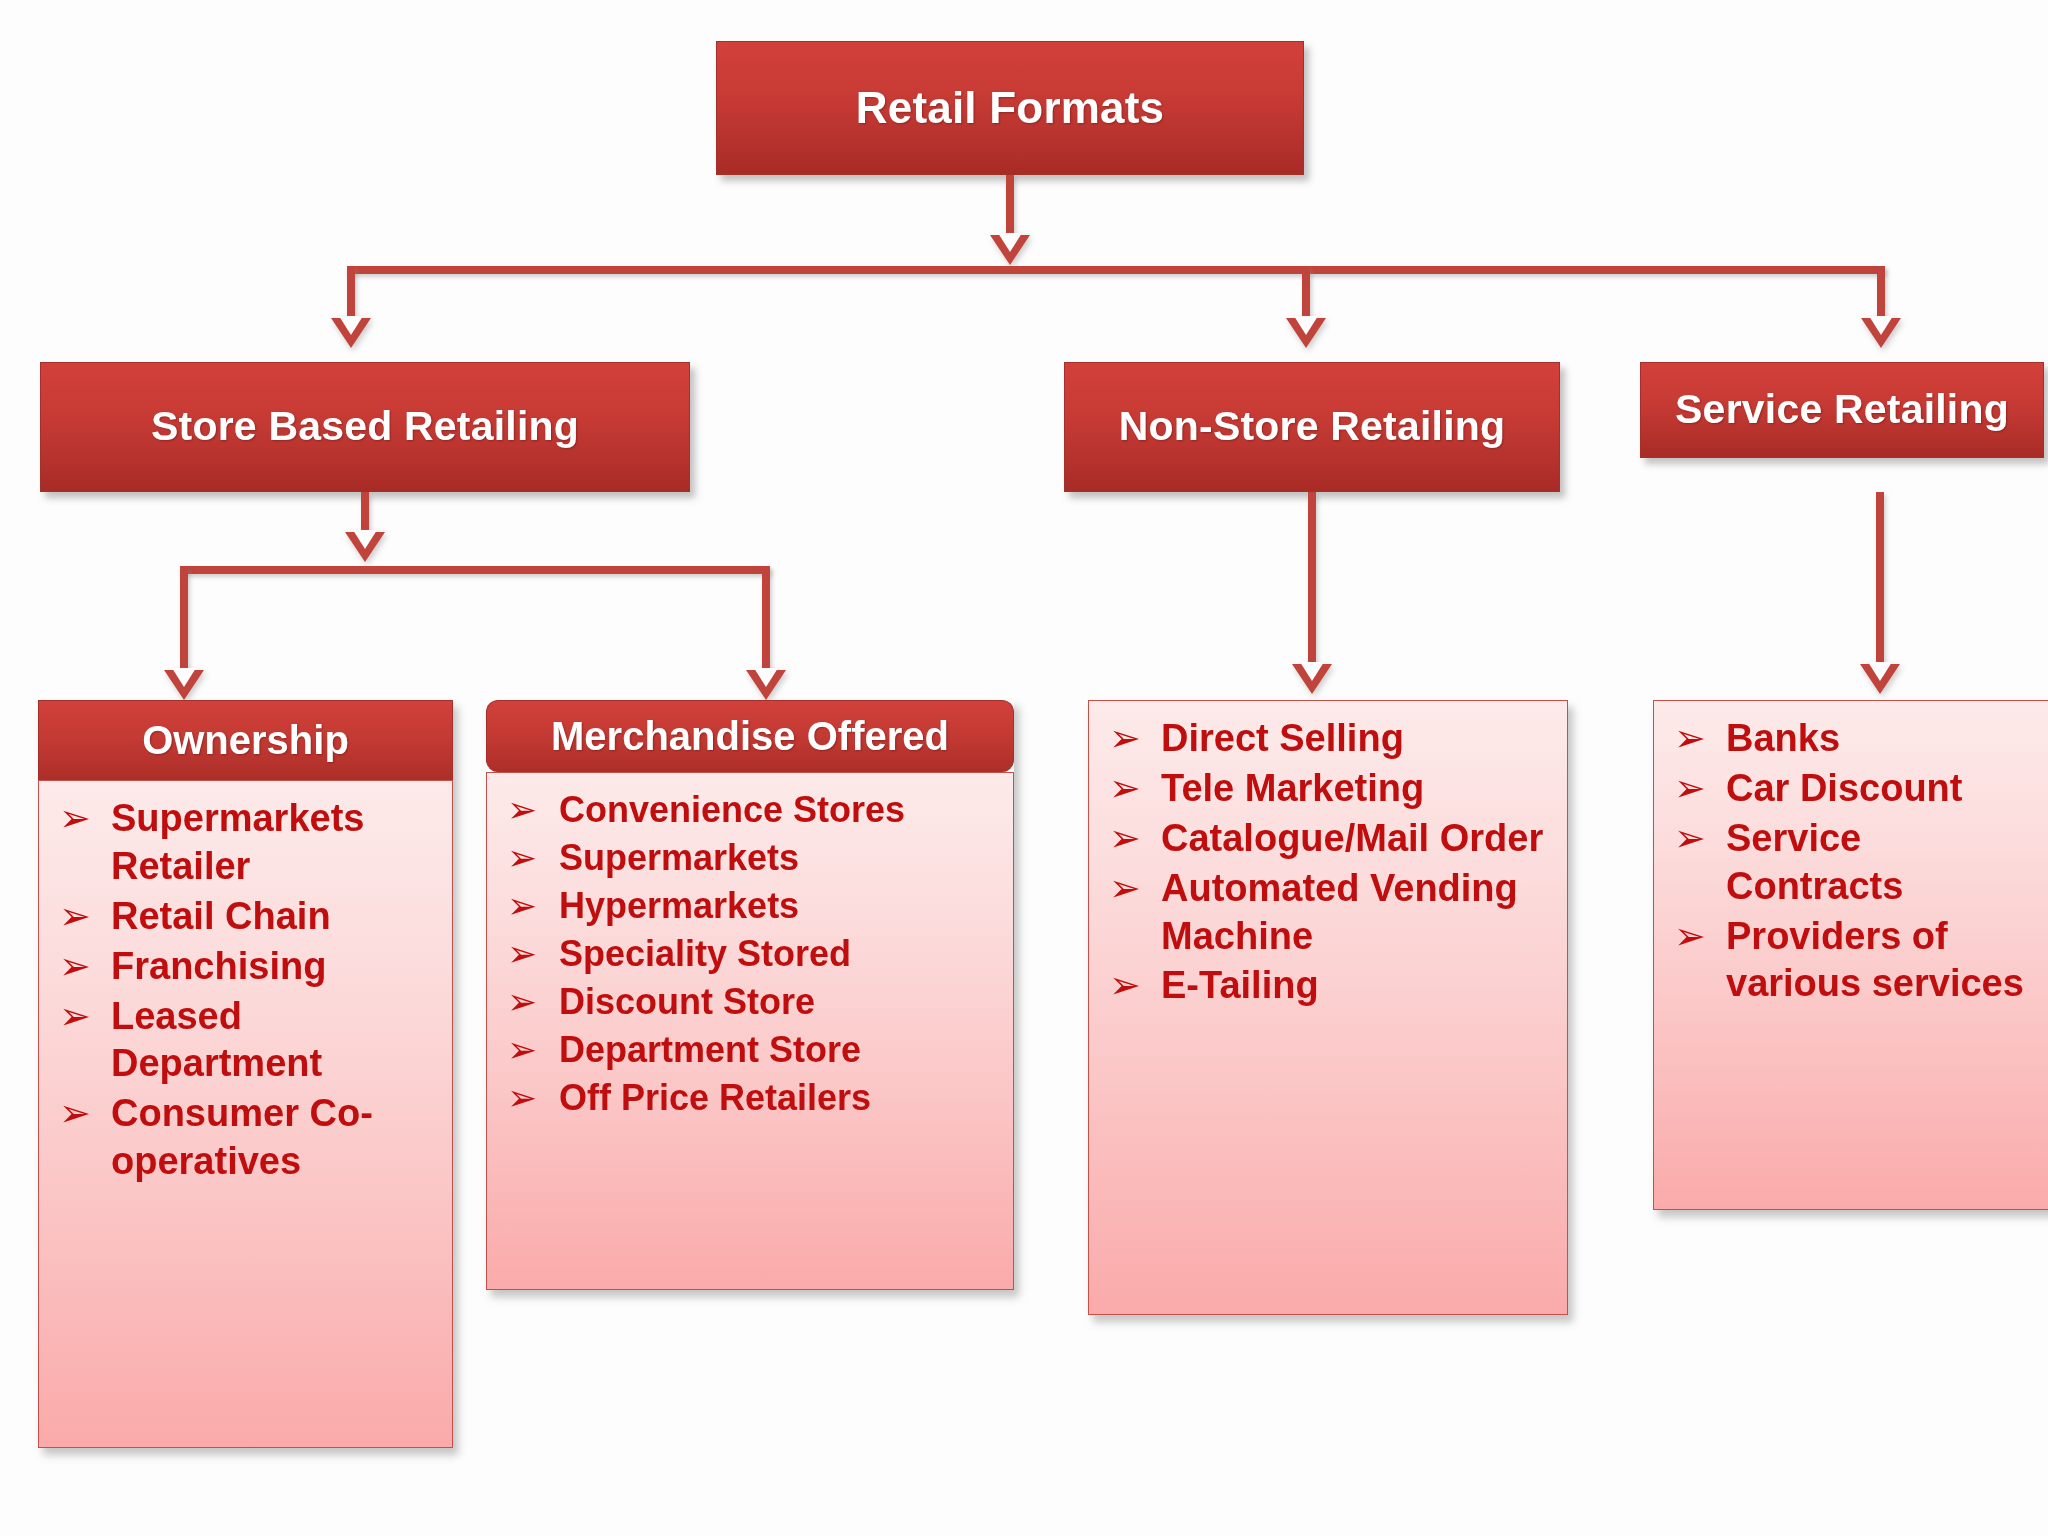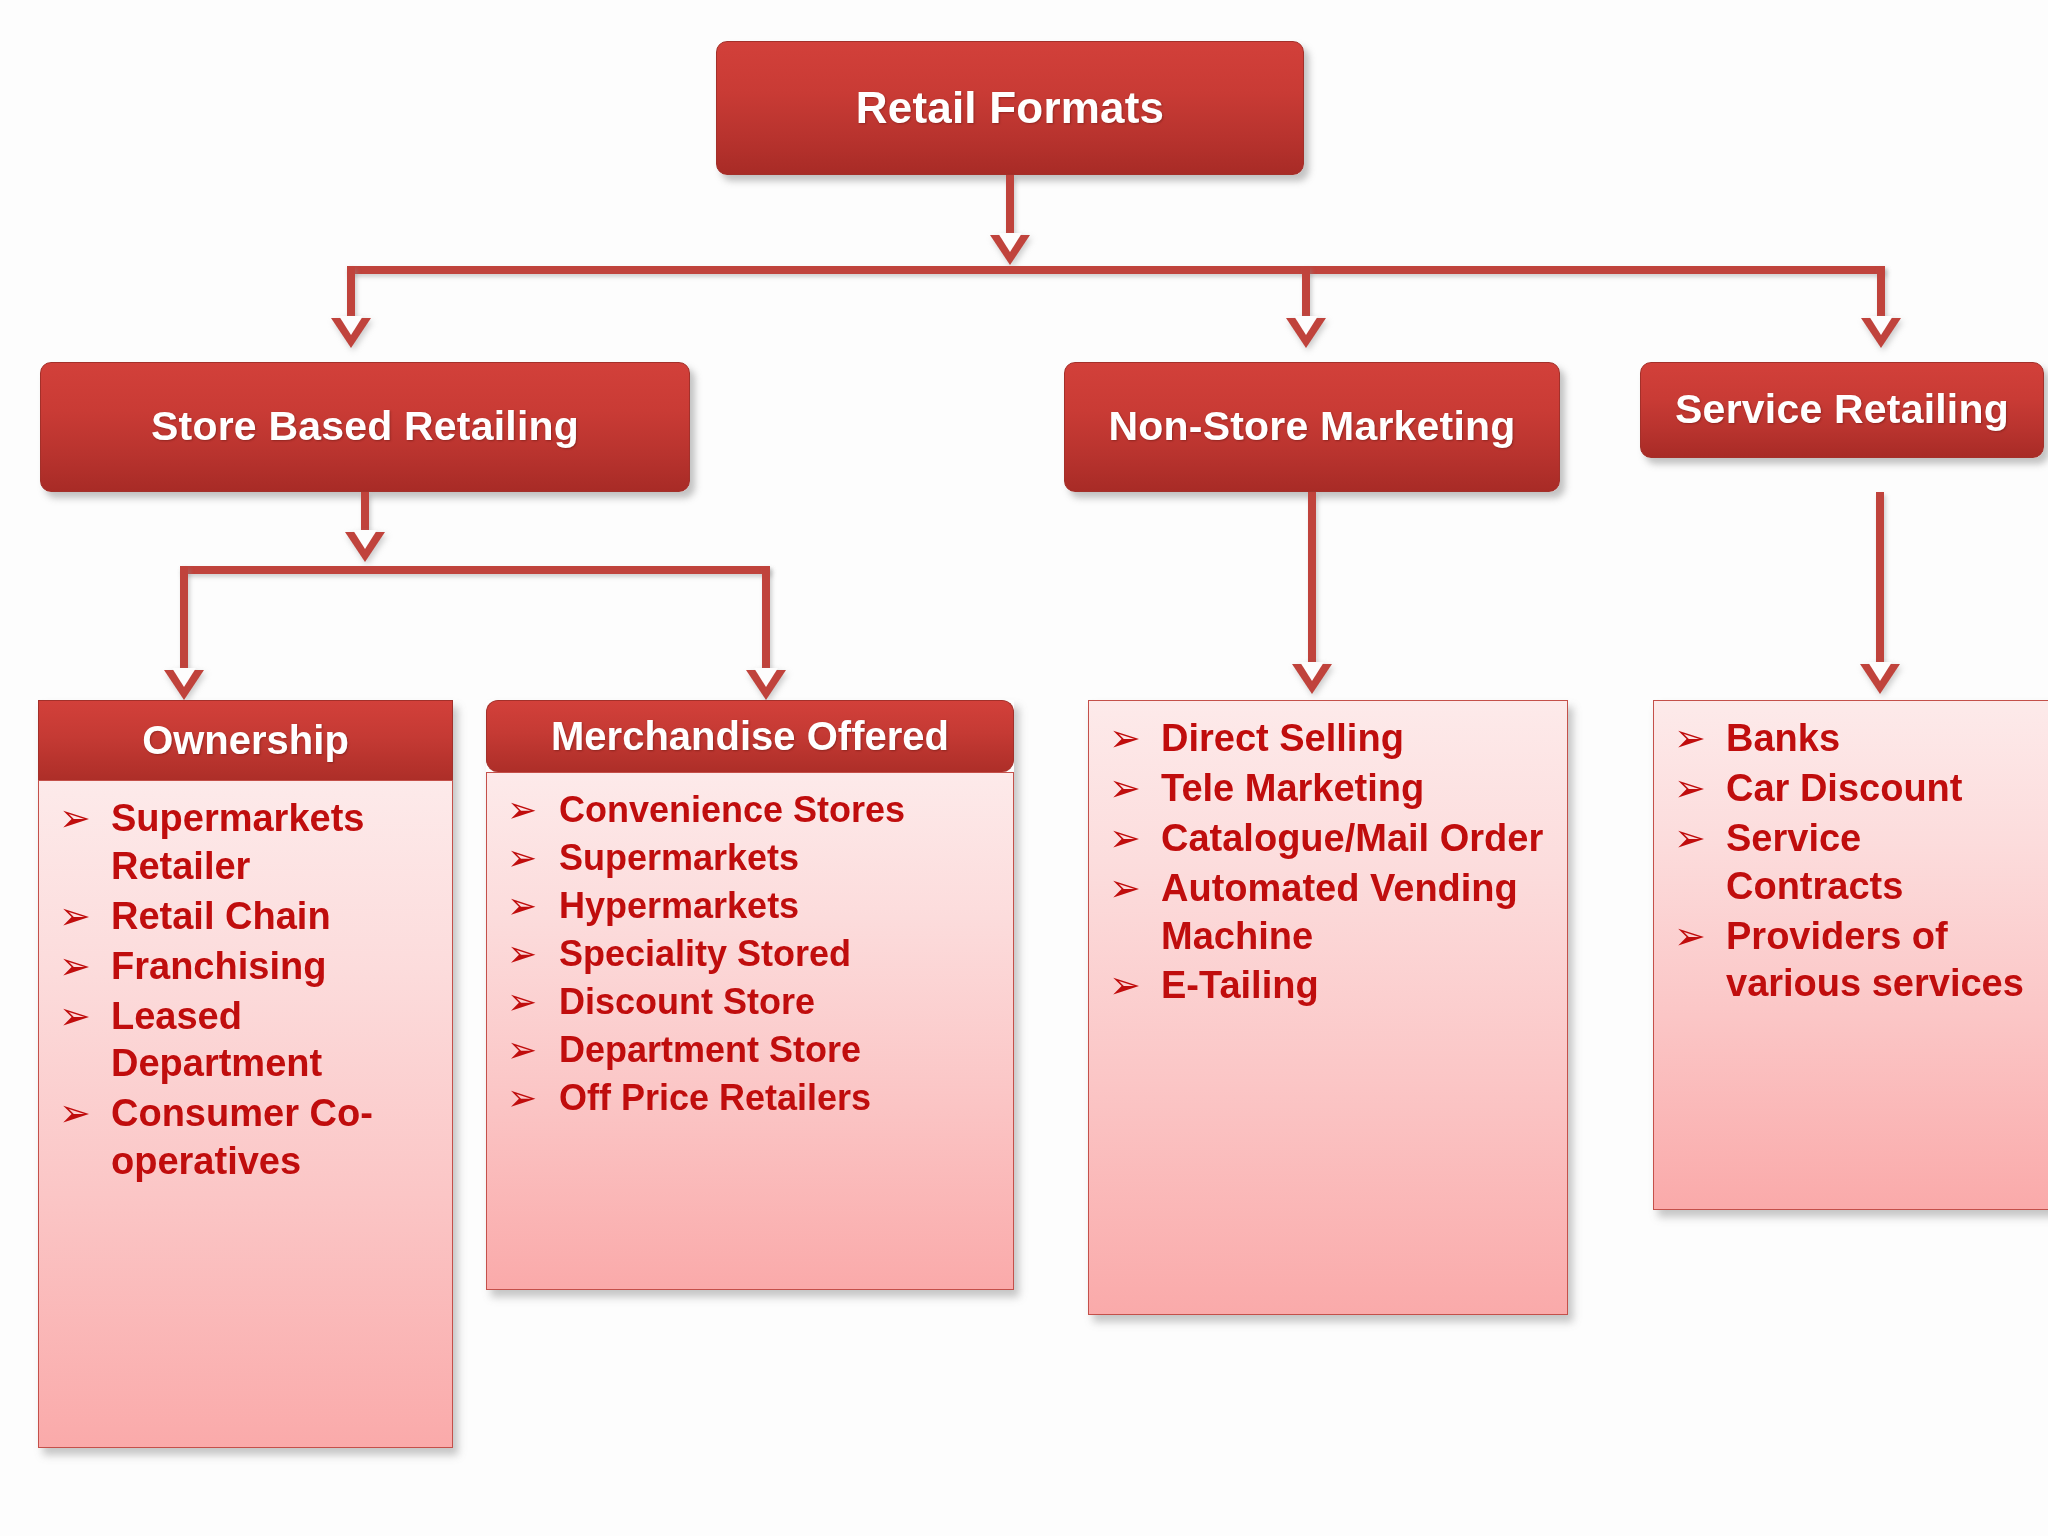--- a/index.html
+++ b/index.html
@@ -16,21 +16,20 @@
     height: 1536px;
     background: #fdfdfd;
     overflow: hidden;
   }
 
   
   .node {
     position: absolute;
     box-sizing: border-box;
     box-shadow: 5px 6px 7px rgba(120,120,120,0.45);
-    border-radius: 11px;
   }
 
   .hdr-box {
     background: linear-gradient(to bottom, #d2403a 0%, #c93b35 38%, #b8332e 72%, #a82b26 100%);
     border: 1px solid #a3302a;
     display: flex;
     align-items: center;
     justify-content: center;
   }
   .hdr-box .label {
@@ -148,21 +147,21 @@
   <div class="arrowhead" style="left:1286px; top:318px;"></div>
 
   <div class="conn v" style="left:1877px; top:266px; width:8px; height:58px;"></div>
   <div class="arrowhead" style="left:1861px; top:318px;"></div>
 
   <div class="node hdr-box" style="left:40px; top:362px; width:650px; height:130px;">
     <span class="label" style="font-size:41px;">Store Based Retailing</span>
   </div>
 
   <div class="node hdr-box" style="left:1064px; top:362px; width:496px; height:130px;">
-    <span class="label" style="font-size:41px;">Non-Store Marketing</span>
+    <span class="label" style="font-size:41px;">Non-Store Retailing</span>
   </div>
 
   <div class="node hdr-box" style="left:1640px; top:362px; width:404px; height:96px;">
     <span class="label" style="font-size:41px;">Service Retailing</span>
   </div>
 
   <div class="conn v" style="left:361px; top:492px; width:8px; height:48px;"></div>
   <div class="arrowhead" style="left:345px; top:532px;"></div>
 
   <div class="conn h" style="left:180px; top:566px; width:590px; height:8px;"></div>

